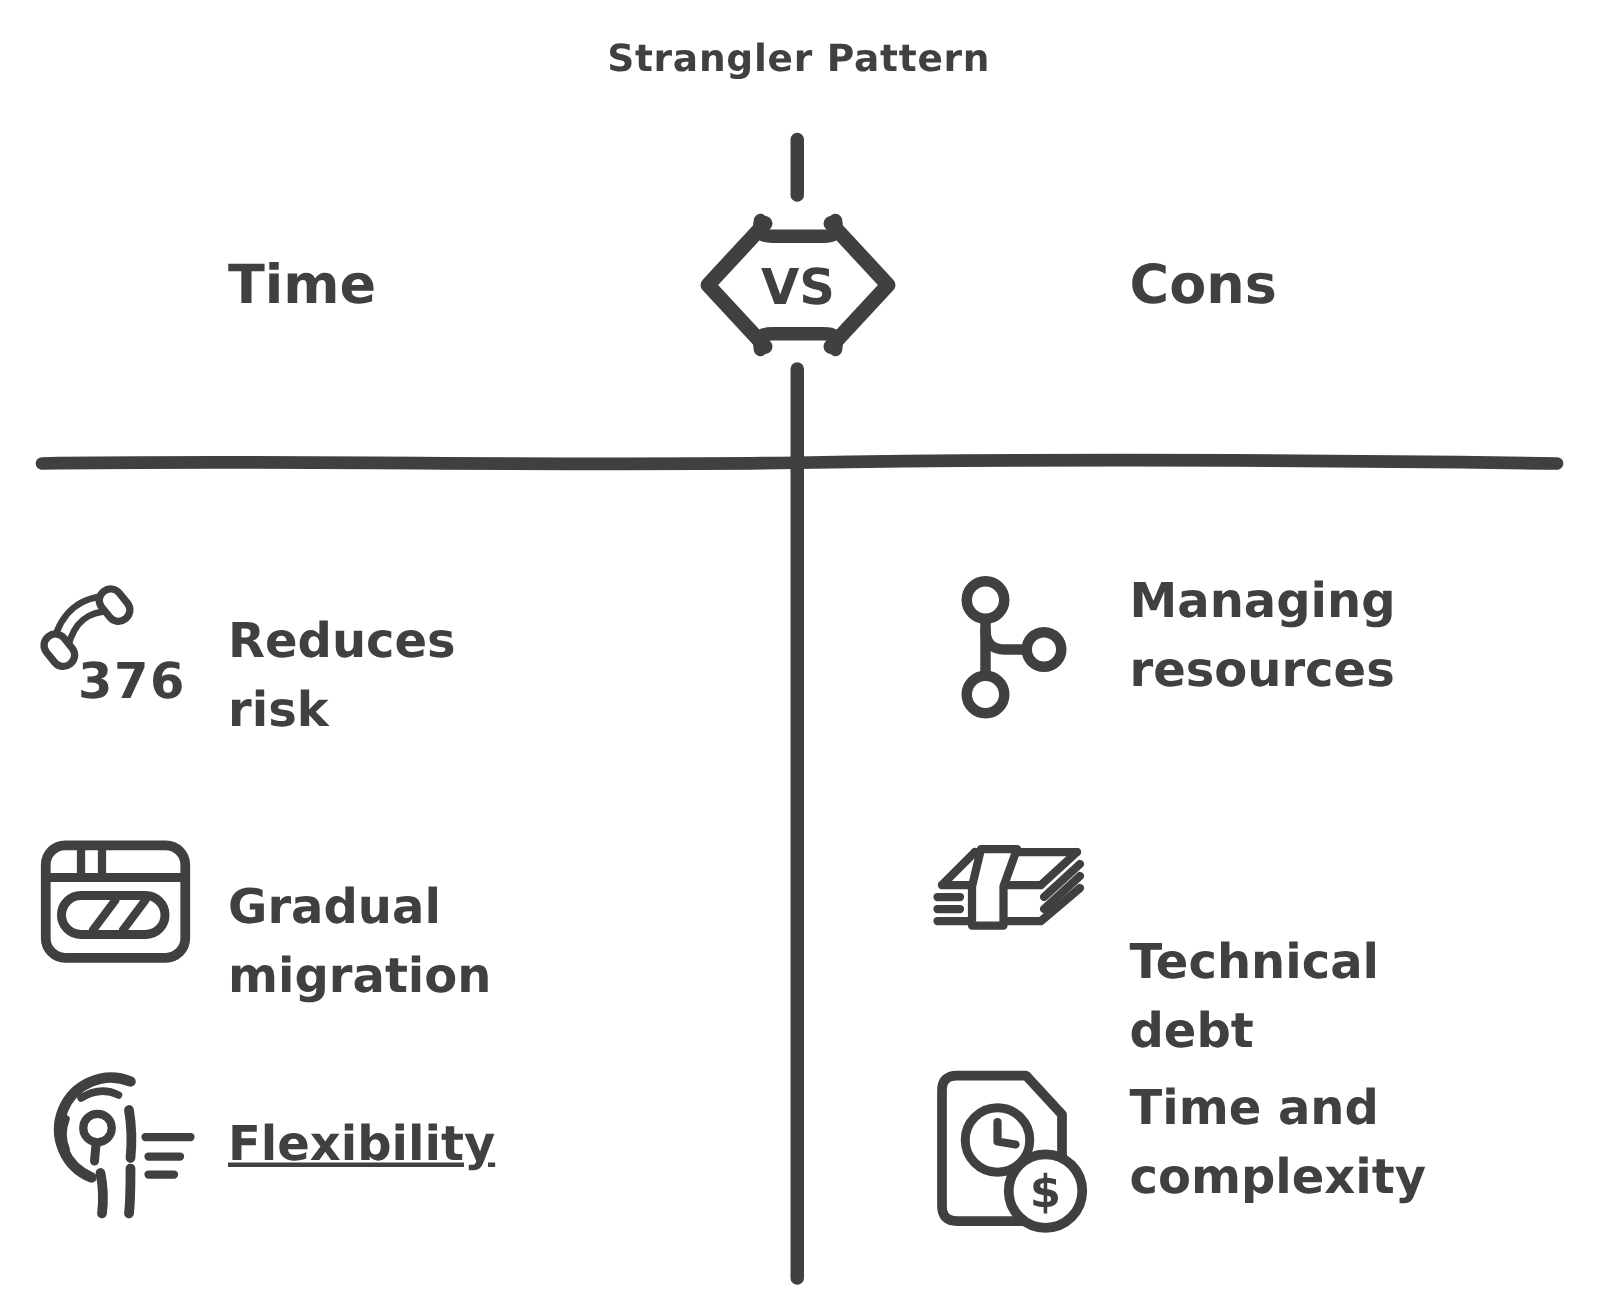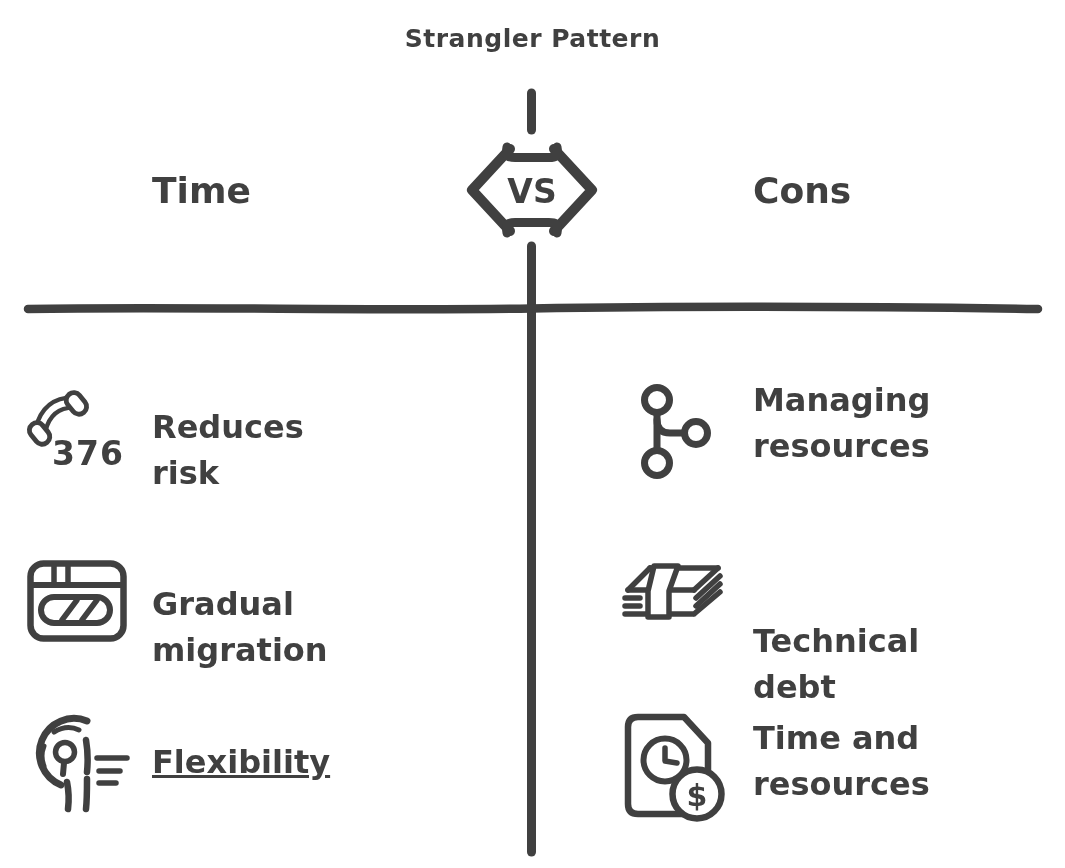--- a/index.html
+++ b/index.html
@@ -122,16 +122,16 @@
 
   <div class="abs" style="left:0;top:0;">
     <svg class="abs" style="left:620px;top:710px;" width="102" height="112" viewBox="0 0 102 112">
       <path class="stroke" stroke-width="6.5" d="M 64,7 L 18,7 Q 8,7 8,17 L 8,94 Q 8,104 18,104 L 78,104 Q 88,104 88,94 L 88,33 Z"></path>
       <circle class="stroke" stroke-width="6" cx="45" cy="50" r="21.5"></circle>
       <path class="stroke" stroke-width="5.5" d="M 45,38 L 45,51 L 57,53"></path>
       <circle class="fillwhite" stroke-width="6.5" cx="77" cy="84" r="24.5"></circle>
       <text class="dollar-text" x="77" y="85" text-anchor="middle" dominant-baseline="central">$</text>
     </svg>
     <div class="abs item-label" style="left:753px;top:715px;">Time and
-resources</div>
+complexity</div>
   </div>
 
 </div>
 
 </body></html>

